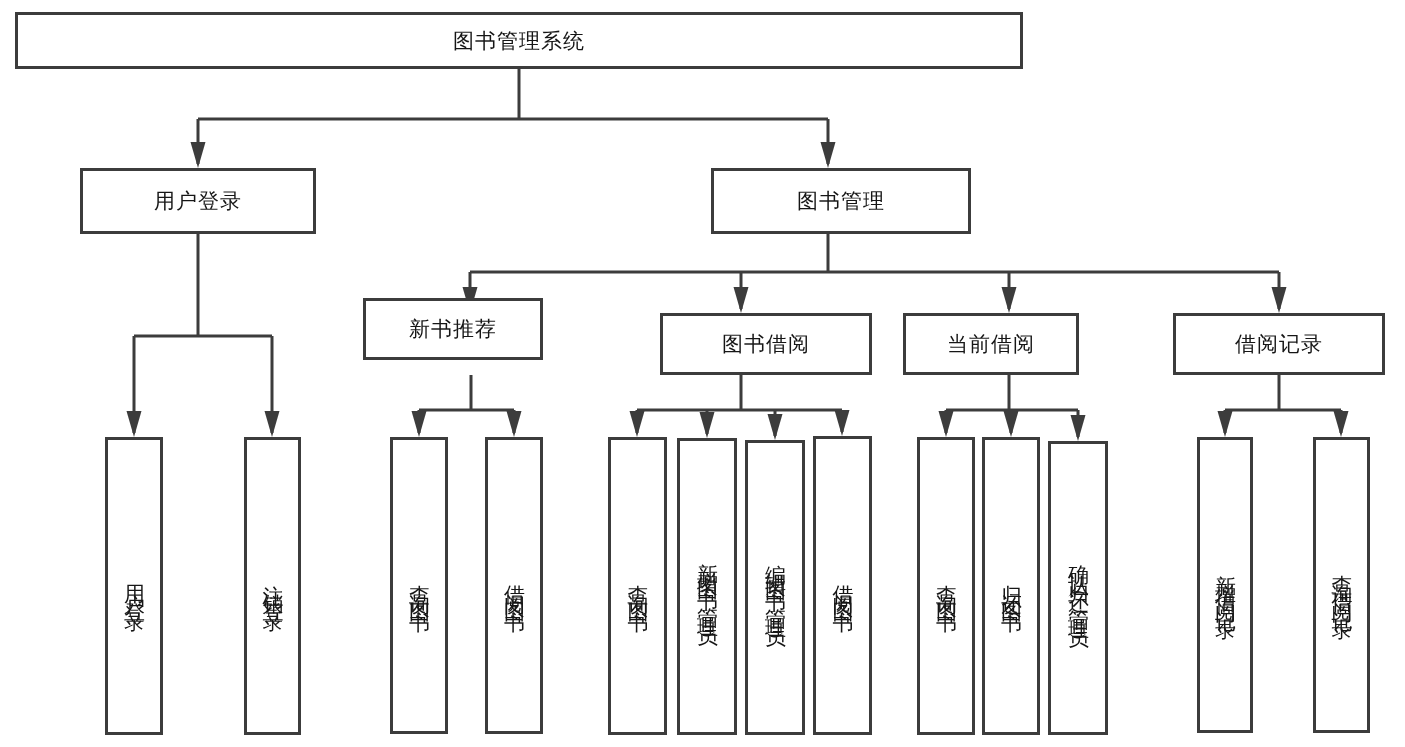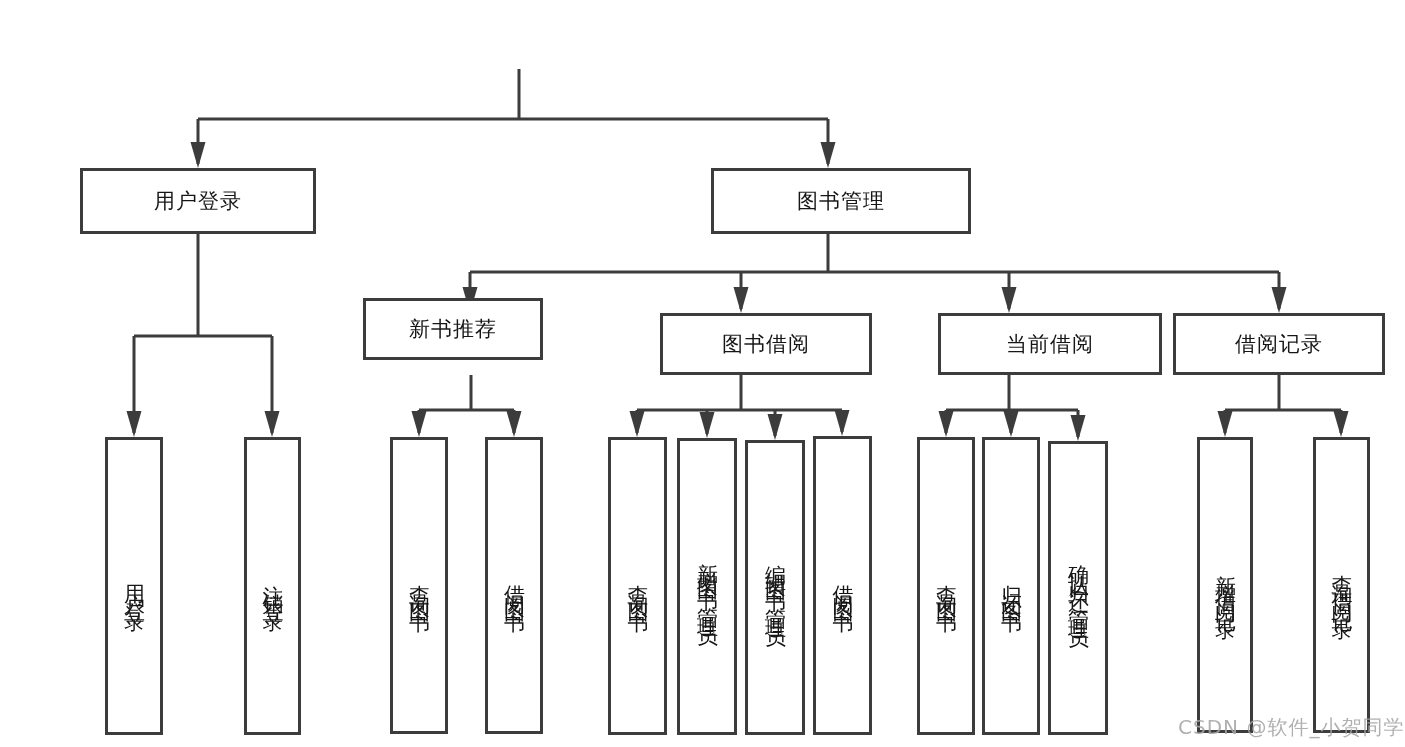--- a/index.html
+++ b/index.html
@@ -76,42 +76,42 @@
       <polygon points="767.5,414 782.5,414 775,440"></polygon>
       <polygon points="834.5,410 849.5,410 842,436"></polygon>
       <polygon points="938.5,411 953.5,411 946,437"></polygon>
       <polygon points="1003.5,411 1018.5,411 1011,437"></polygon>
       <polygon points="1070.5,415 1085.5,415 1078,441"></polygon>
       <polygon points="1217.5,411 1232.5,411 1225,437"></polygon>
       <polygon points="1333.5,411 1348.5,411 1341,437"></polygon>
     </g>
   </svg>
 
+  <div class="box hbox" style="left:15px;top:12px;width:1008px;height:57px">图书管理系统</div>
 
   <div class="box hbox" style="left:80px;top:168px;width:236px;height:66px">用户登录</div>
   <div class="box hbox" style="left:711px;top:168px;width:260px;height:66px">图书管理</div>
 
   <div class="box hbox" style="left:363px;top:298px;width:180px;height:62px">新书推荐</div>
   <div class="box hbox" style="left:660px;top:313px;width:212px;height:62px">图书借阅</div>
-  <div class="box hbox" style="left:938px;top:313px;width:224px;height:62px">当前借阅</div>
+  <div class="box hbox" style="left:903px;top:313px;width:176px;height:62px">当前借阅</div>
   <div class="box hbox" style="left:1173px;top:313px;width:212px;height:62px">借阅记录</div>
 
   <div class="box vbox" style="left:105px;top:437px;width:58px;height:298px">用户登录</div>
   <div class="box vbox" style="left:244px;top:437px;width:57px;height:298px">注销登录</div>
 
   <div class="box vbox" style="left:390px;top:437px;width:58px;height:297px">查询图书</div>
   <div class="box vbox" style="left:485px;top:437px;width:58px;height:297px">借阅图书</div>
 
   <div class="box vbox" style="left:608px;top:437px;width:59px;height:298px">查询图书</div>
   <div class="box vbox" style="left:677px;top:438px;width:60px;height:297px">新增图书（管理员）</div>
   <div class="box vbox" style="left:745px;top:440px;width:60px;height:295px">编辑图书（管理员）</div>
   <div class="box vbox" style="left:813px;top:436px;width:59px;height:299px">借阅图书</div>
 
   <div class="box vbox" style="left:917px;top:437px;width:58px;height:298px">查询图书</div>
   <div class="box vbox" style="left:982px;top:437px;width:58px;height:298px">归还图书</div>
   <div class="box vbox" style="left:1048px;top:441px;width:60px;height:294px">确认归还（管理员）</div>
 
   <div class="box vbox" style="left:1197px;top:437px;width:56px;height:296px">新增借阅记录</div>
   <div class="box vbox" style="left:1313px;top:437px;width:57px;height:296px">查询借阅记录</div>
 
-  <div class="watermark">CSDN @软件_小贺同学</div>
 
 </div>
 
 </body></html>

